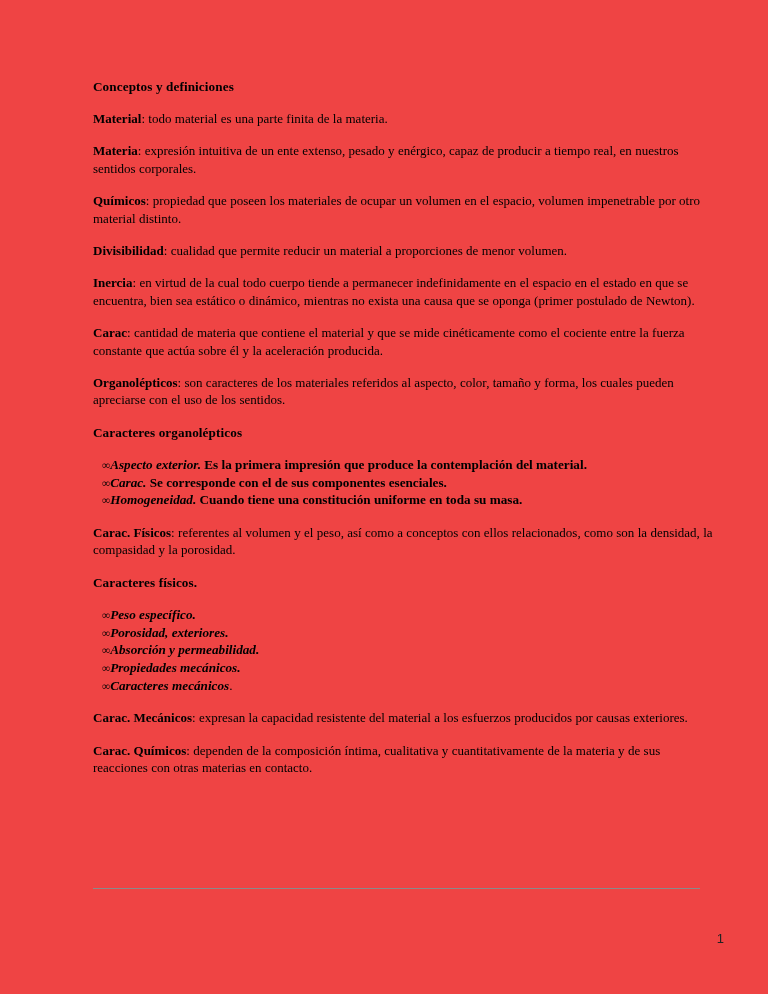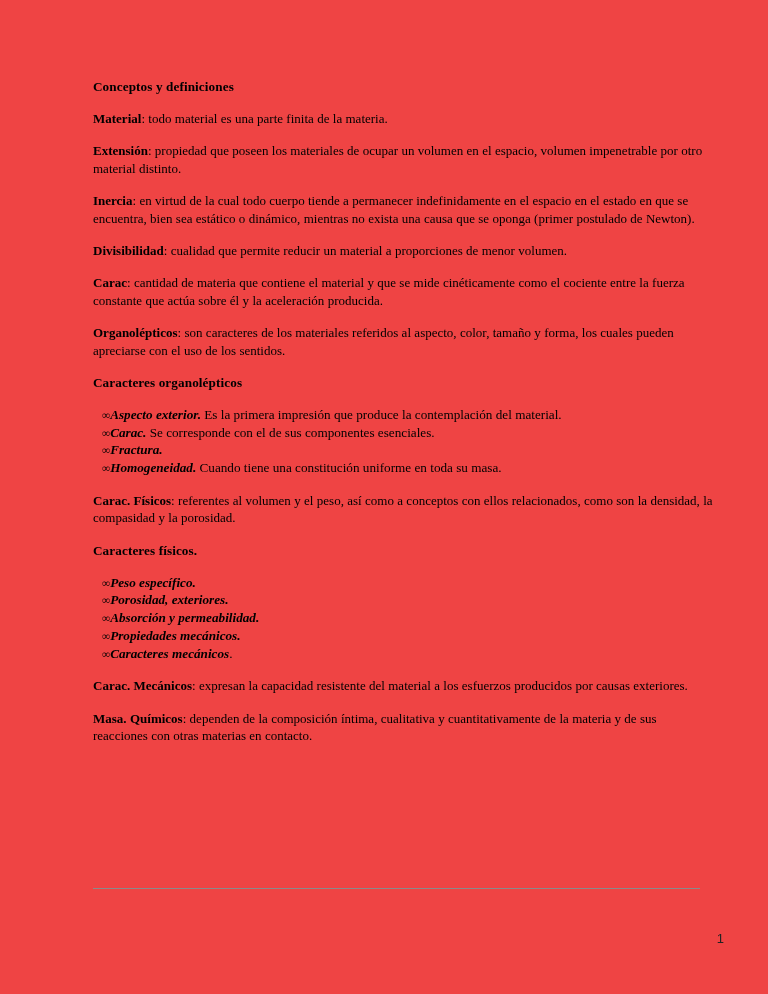--- a/index.html
+++ b/index.html
@@ -73,21 +73,21 @@
     font-weight: normal;
     font-size: 11.4px;
     vertical-align: 0.5px;
     letter-spacing: 0;
   }
   ul.inf-list li .term {
     font-weight: bold;
     font-style: italic;
   }
   ul.inf-list li .desc {
-    font-weight: normal;
+    font-weight: bold;
     font-style: normal;
     text-align: right;
   }
   ul.inf-list li .tail {
     font-weight: normal;
     font-style: normal;
   }
 
   .gap-before-list { margin-top: 18px; }
 
@@ -116,54 +116,54 @@
 </head>
 <body>
 
 <div class="page">
   <div class="content">
 
     <h1 class="heading">Conceptos y definiciones</h1>
 
     <p class="para"><span class="lead">Material</span><span>: todo material es una parte finita de la materia.</span></p>
 
+    <p class="para"><span class="lead">Materia</span><span>: expresión intuitiva de un ente extenso, pesado y enérgico, capaz de producir a tiempo real, en nuestros sentidos corporales.</span></p>
 
-    <p class="para"><span class="lead">Extensión</span><span>: propiedad que poseen los materiales de ocupar un volumen en el espacio, volumen impenetrable por otro material distinto.</span></p>
+    <p class="para"><span class="lead">Químicos</span><span>: propiedad que poseen los materiales de ocupar un volumen en el espacio, volumen impenetrable por otro material distinto.</span></p>
+
+    <p class="para"><span class="lead">Divisibilidad</span><span>: cualidad que permite reducir un material a proporciones de menor volumen.</span></p>
 
     <p class="para"><span class="lead">Inercia</span><span>: en virtud de la cual todo cuerpo tiende a permanecer indefinidamente en el espacio en el estado en que se encuentra, bien sea estático o dinámico, mientras no exista una causa que se oponga (primer postulado de Newton).</span></p>
-
-    <p class="para"><span class="lead">Divisibilidad</span><span>: cualidad que permite reducir un material a proporciones de menor volumen.</span></p>
 
     <p class="para"><span class="lead">Carac</span><span>: cantidad de materia que contiene el material y que se mide cinéticamente como el cociente entre la fuerza constante que actúa sobre él y la aceleración producida.</span></p>
 
     <p class="para"><span class="lead">Organolépticos</span><span>: son caracteres de los materiales referidos al aspecto, color, tamaño y forma, los cuales pueden apreciarse con el uso de los sentidos.</span></p>
 
     <h2 class="heading">Caracteres organolépticos</h2>
 
     <ul class="inf-list gap-before-list">
       <li><span class="bullet">∞</span><span class="term">Aspecto exterior.</span><span class="desc"> Es la primera impresión que produce la contemplación del material.</span></li>
       <li><span class="bullet">∞</span><span class="term">Carac.</span><span class="desc"> Se corresponde con el de sus componentes esenciales.</span></li>
-      <li><span class="bullet">∞</span><span class="term">Fractura.</span><span class="desc"></span></li>
       <li><span class="bullet">∞</span><span class="term">Homogeneidad.</span><span class="desc"> Cuando tiene una constitución uniforme en toda su masa.</span></li>
     </ul>
 
     <p class="para"><span class="lead">Carac. Físicos</span><span>: referentes al volumen y el peso, así como a conceptos con ellos relacionados, como son la densidad, la compasidad y la porosidad.</span></p>
 
     <h2 class="heading">Caracteres físicos.</h2>
 
     <ul class="inf-list gap-before-list">
       <li><span class="bullet">∞</span><span class="term">Peso específico.</span><span class="tail"></span></li>
       <li><span class="bullet">∞</span><span class="term">Porosidad, exteriores.</span><span class="tail"></span></li>
       <li><span class="bullet">∞</span><span class="term">Absorción y permeabilidad.</span><span class="tail"></span></li>
       <li><span class="bullet">∞</span><span class="term">Propiedades mecánicos.</span><span class="tail"></span></li>
       <li><span class="bullet">∞</span><span class="term">Caracteres mecánicos</span><span class="tail">.</span></li>
     </ul>
 
     <p class="para"><span class="lead">Carac. Mecánicos</span><span>: expresan la capacidad resistente del material a los esfuerzos producidos por causas exteriores.</span></p>
 
-    <p class="para"><span class="lead">Masa. Químicos</span><span>: dependen de la composición íntima, cualitativa y cuantitativamente de la materia y de sus reacciones con otras materias en contacto.</span></p>
+    <p class="para"><span class="lead">Carac. Químicos</span><span>: dependen de la composición íntima, cualitativa y cuantitativamente de la materia y de sus reacciones con otras materias en contacto.</span></p>
 
   </div>
 
   <hr class="footer-rule">
 
   <div class="page-number">1</div>
 </div>
 
 </body></html>

